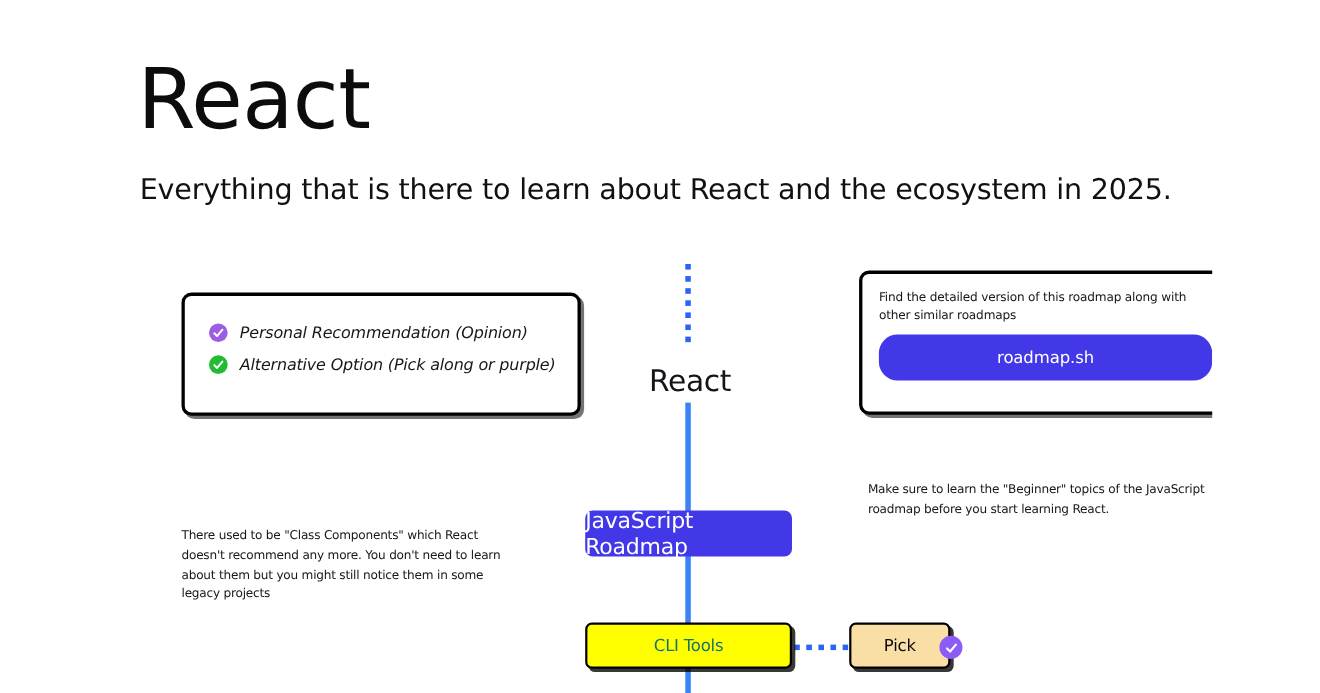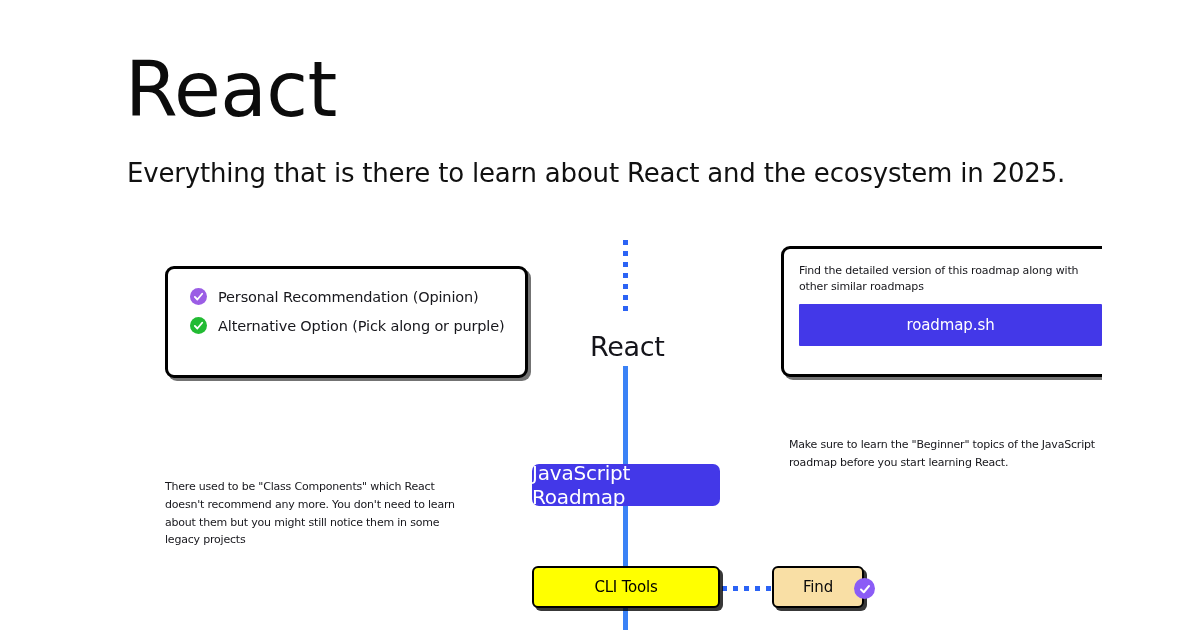--- a/index.html
+++ b/index.html
@@ -113,22 +113,23 @@
     height: 112px;
     background: #ffffff;
     border: 3px solid #000000;
     border-radius: 9px;
     box-shadow: 3px 3px 0 rgba(0,0,0,0.55);
     box-sizing: border-box;
     padding: 13px 0 0 22px;
   }
   .legend-row {
     display: flex;
-    align-items: center;
+    align-items: flex-end;
     height: 29px;
+    font-style: italic;
   }
   .legend-text {
     font-size: 14.5px;
     color: #17171c;
     font-family: "DejaVu Sans", sans-serif;
     letter-spacing: -0.15px;
     white-space: nowrap;
   }
   .check-badge {
     width: 17px;
@@ -159,21 +160,21 @@
   .cta-text {
     font-size: 11px;
     line-height: 1.42;
     color: #16161b;
     font-family: "DejaVu Sans", sans-serif;
     letter-spacing: -0.15px;
   }
   .cta-button {
     margin-top: 10px;
     height: 42px;
-    border-radius: 1px;
+    border-radius: 17px;
     background: #4338e8;
     color: #ffffff;
     font-size: 15px;
     font-family: "DejaVu Sans", sans-serif;
     display: flex;
     align-items: center;
     justify-content: center;
     letter-spacing: -0.1px;
     cursor: pointer;
   }
@@ -211,21 +212,21 @@
     color: #ffffff;
     border-radius: 7px;
     font-size: 20px;
   }
   .node-topic {
     left: 498px;
     top: 566px;
     width: 188px;
     height: 42px;
     background: #ffff00;
-    color: #000000;
+    color: #0f766e;
     border: 2.5px solid #000000;
     border-radius: 6px;
     box-shadow: 3px 3px 0 rgba(0,0,0,0.78);
     font-size: 15px;
   }
   .node-subtopic {
     left: 738px;
     top: 566px;
     width: 92px;
     height: 42px;
@@ -294,21 +295,21 @@
   </div>
 
   <div class="note note-left">There used to be "Class Components" which React doesn't recommend any more. You don't need to learn about them but you might still notice them in some legacy projects</div>
   <div class="note note-right">Make sure to learn the "Beginner" topics of the JavaScript roadmap before you start learning React.</div>
 
   <div class="node node-primary">JavaScript Roadmap</div>
 
   <div class="node node-topic">CLI Tools</div>
 
   <div class="node node-subtopic">
-    <span>Find</span>
+    <span>Pick</span>
     <span class="node-badge">
       <svg width="12" height="12" viewBox="0 0 24 24" fill="none" stroke="#ffffff" stroke-width="4" stroke-linecap="round" stroke-linejoin="round">
           <polyline points="4,13 9.5,18.5 20,6"></polyline>
         </svg>
     </span>
   </div>
 
 </div>
 
 </body></html>

